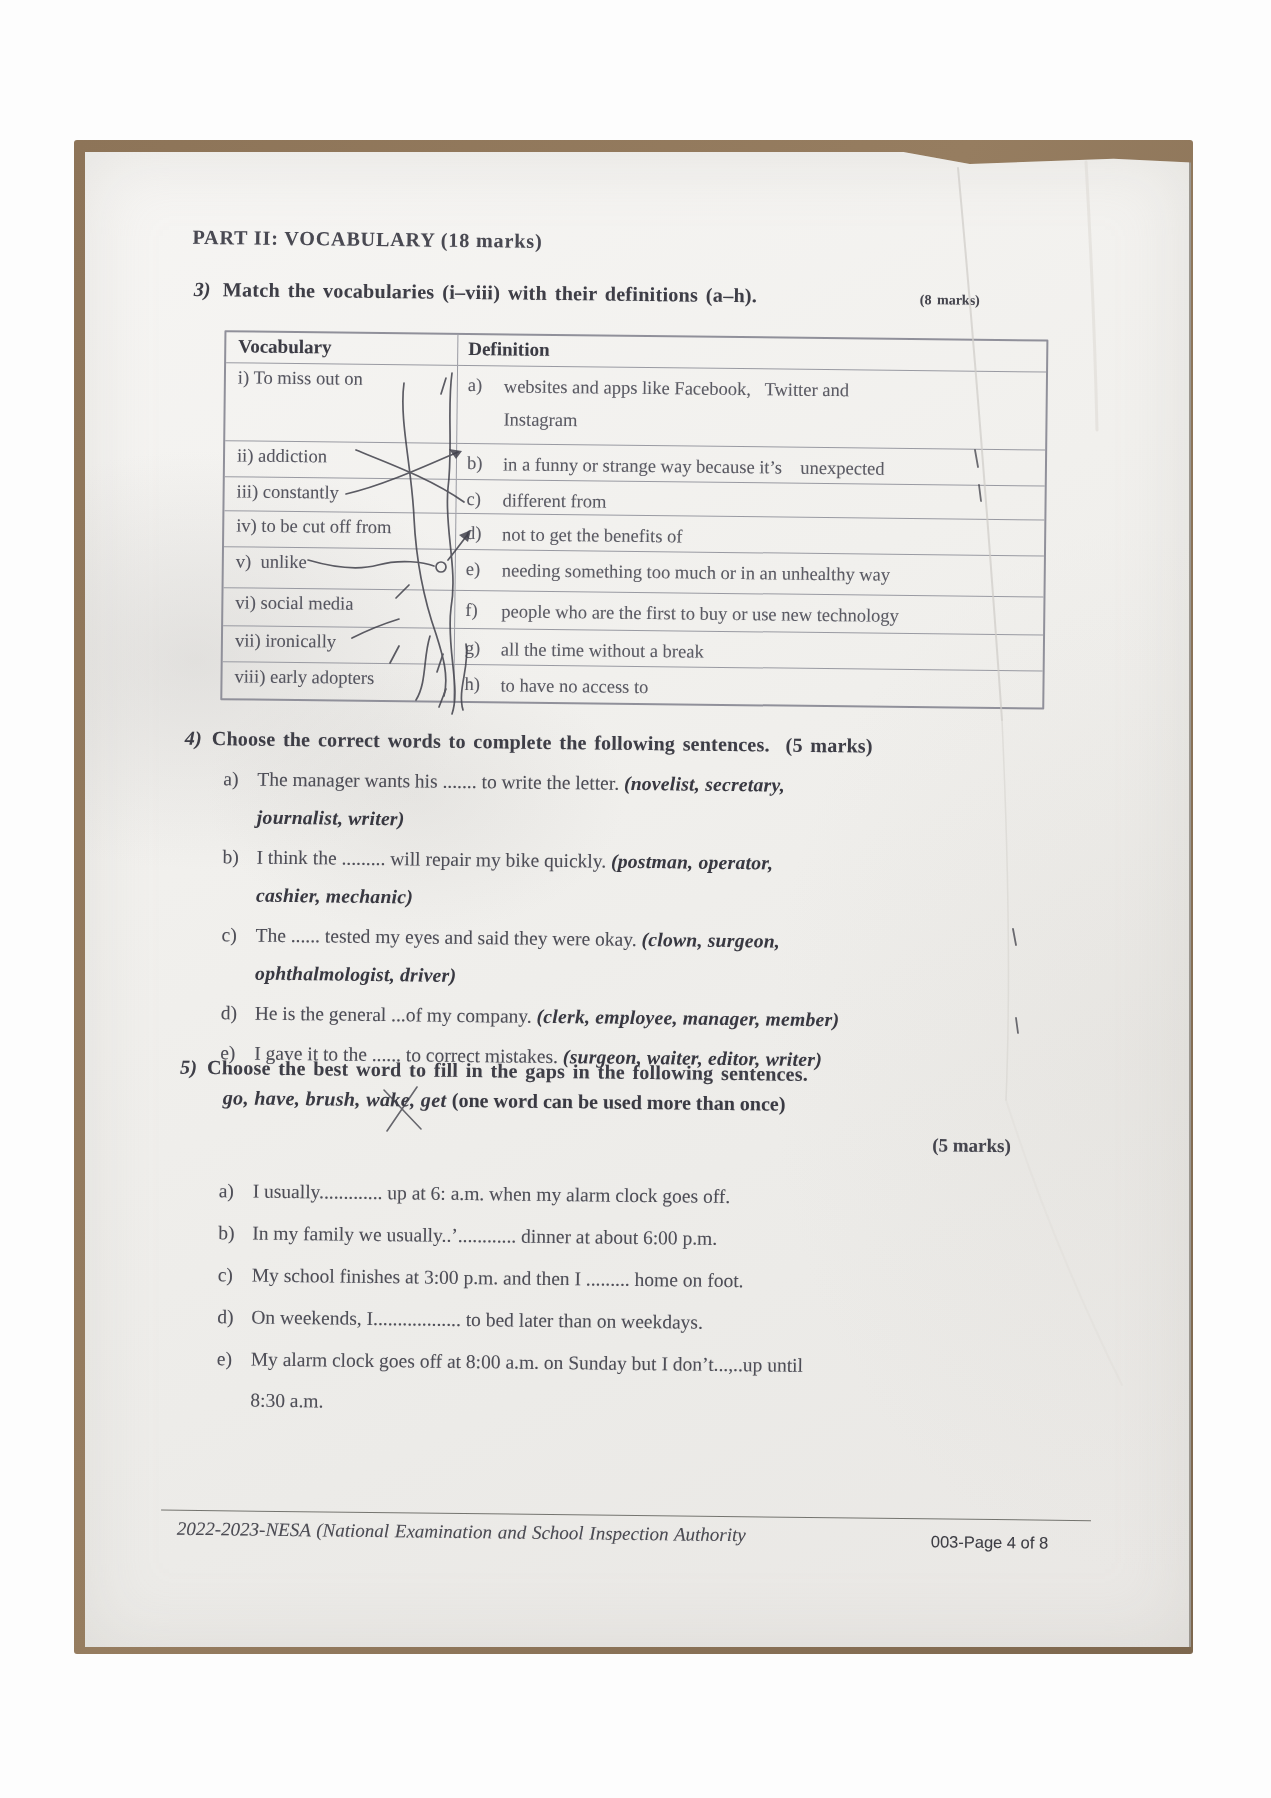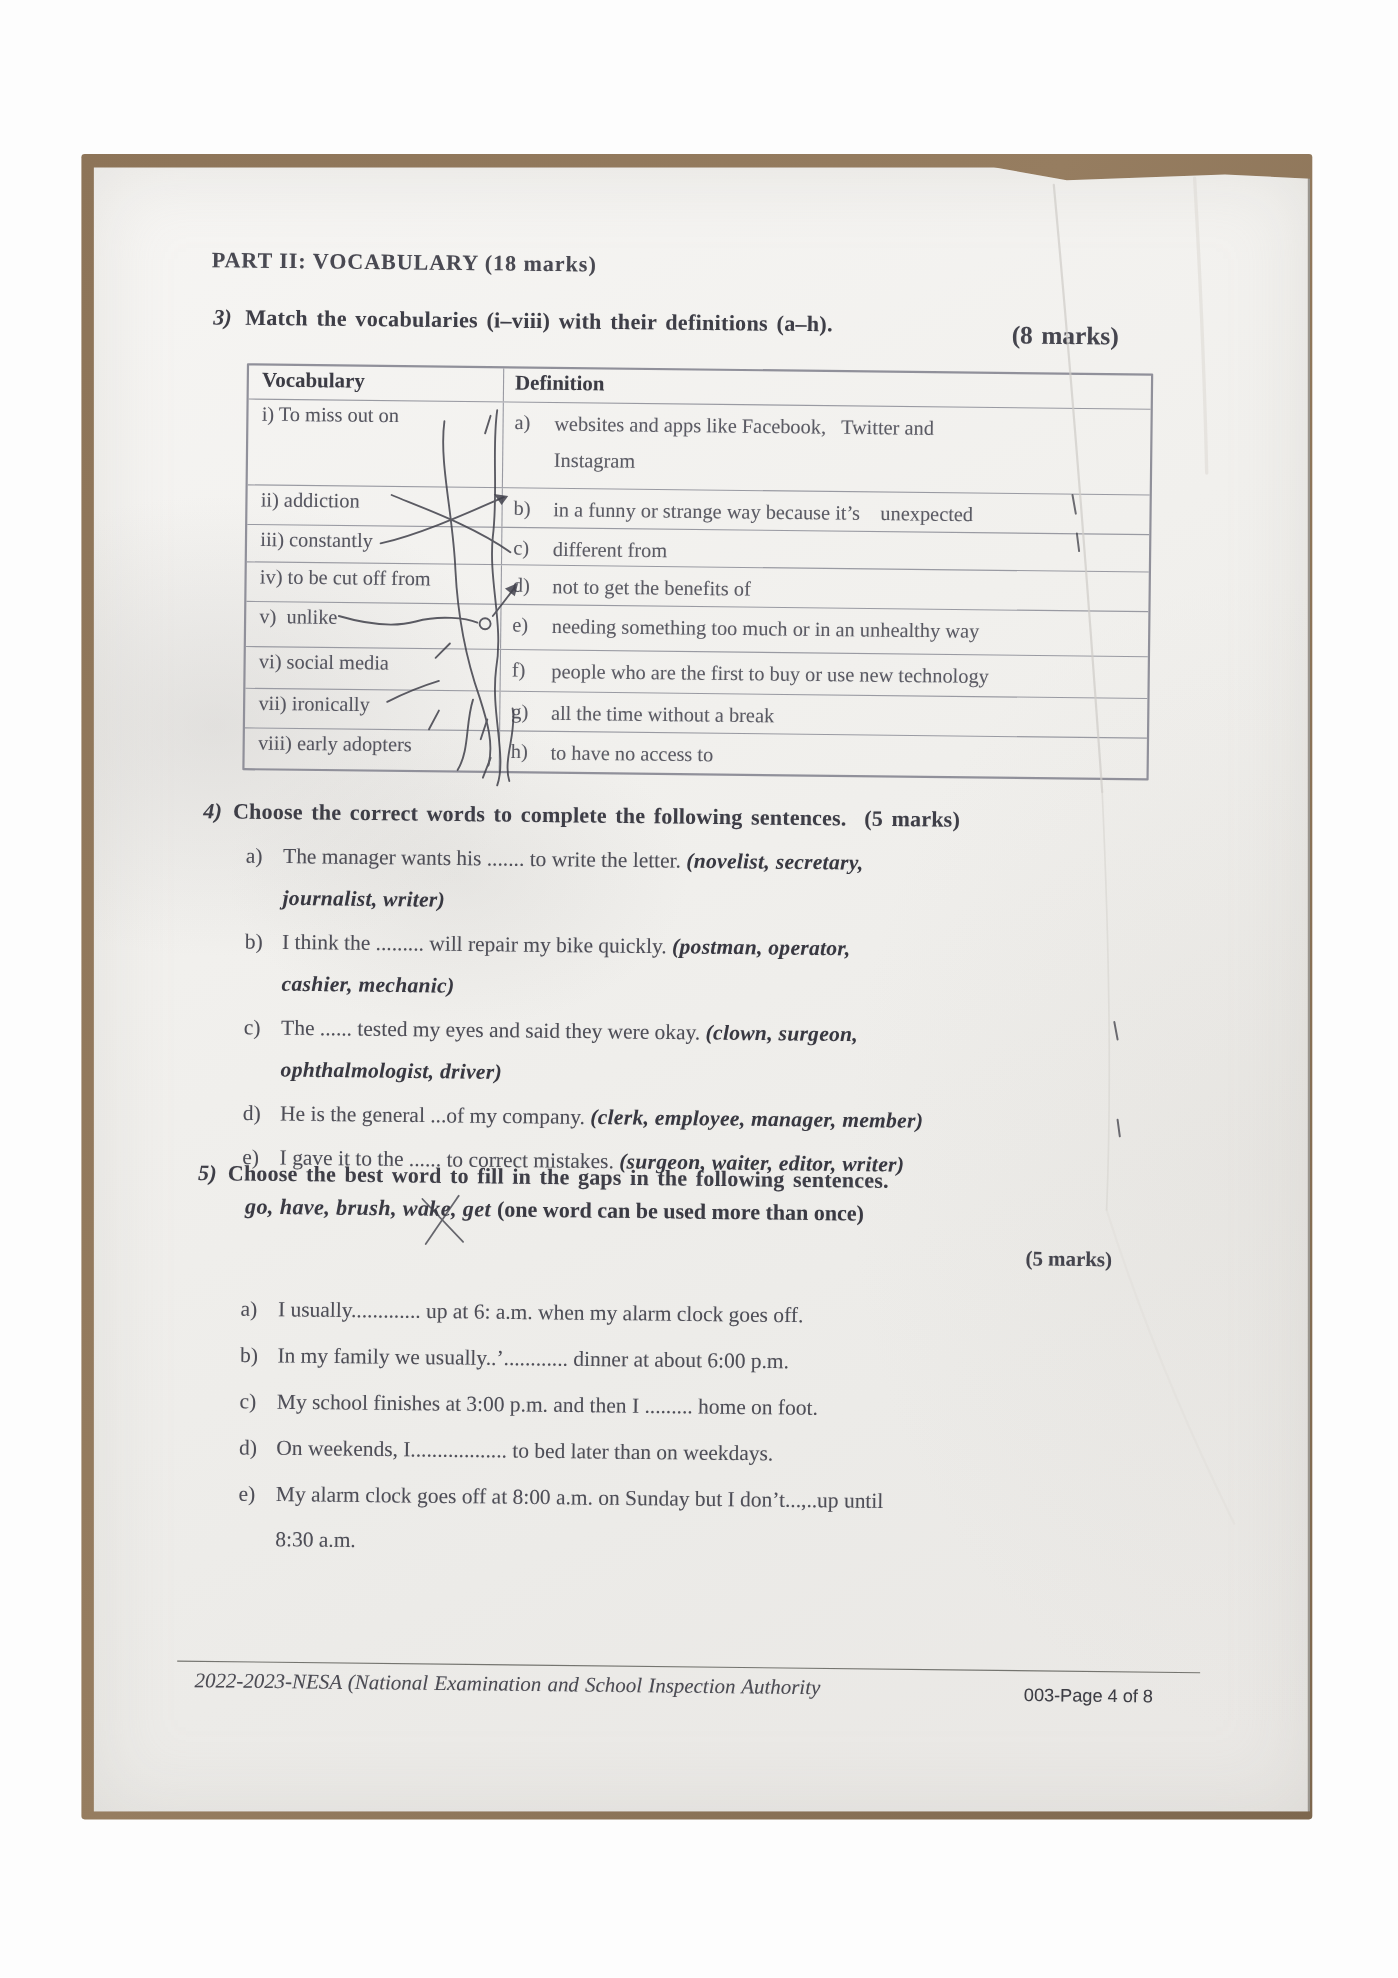--- a/index.html
+++ b/index.html
@@ -17,21 +17,21 @@
          background:radial-gradient(420px 300px at 10% 34%,rgba(198,196,194,.38),rgba(198,196,194,0) 70%),
                     radial-gradient(300px 200px at 30% 43%,rgba(205,203,200,.30),rgba(205,203,200,0) 70%),
                     radial-gradient(500px 700px at 96% 60%,rgba(210,206,200,.22),rgba(210,206,200,0) 75%);}
   .content{position:absolute;left:0;top:0;width:1271px;height:1798px;
            transform:rotate(0.65deg);transform-origin:200px 900px;
            color:#4e4e57;text-shadow:0 0 .7px rgba(90,90,96,.28);}
   .abs{position:absolute;}
   .part-title{left:185px;top:226px;font-size:20px;font-weight:600;letter-spacing:.9px;color:#494952;}
   .q3-num{left:187px;top:278px;font-size:20px;font-weight:bold;font-style:italic;color:#3e3e47;}
   .q3-prompt{left:216px;top:278px;font-size:20px;font-weight:bold;word-spacing:2.5px;color:#3e3e47;letter-spacing:.3px;}
-  .q3-marks{left:913px;top:284px;font-size:23px;font-weight:bold;color:#45454e;word-spacing:2px;}
+  .q3-marks{left:913px;top:284px;font-size:14px;font-weight:bold;color:#45454e;word-spacing:2px;}
 
   .vtable{left:218px;top:330px;width:820px;border:2px solid #90909a;border-radius:1px;}
   .vrow{display:flex;border-top:1.5px solid #999aa2;}
   .vrow:first-child{border-top:none;}
   .vc{width:232px;box-sizing:border-box;padding:4px 4px 0 12px;border-right:1.5px solid #999aa2;
       font-size:18.5px;color:#565660;white-space:pre;}
   .dc{flex:1;box-sizing:border-box;padding:4px 6px 0 10px;font-size:18.5px;color:#5b5b64;}
   .dc .lbl{display:inline-block;width:36px;vertical-align:top;line-height:31px;}
   .dc .txt{display:inline-block;width:calc(100% - 44px);vertical-align:top;white-space:pre-line;line-height:33px;}
   .vh .vc,.vh .dc{font-weight:bold;color:#3c3c45;font-size:19px;padding-top:3px;}

